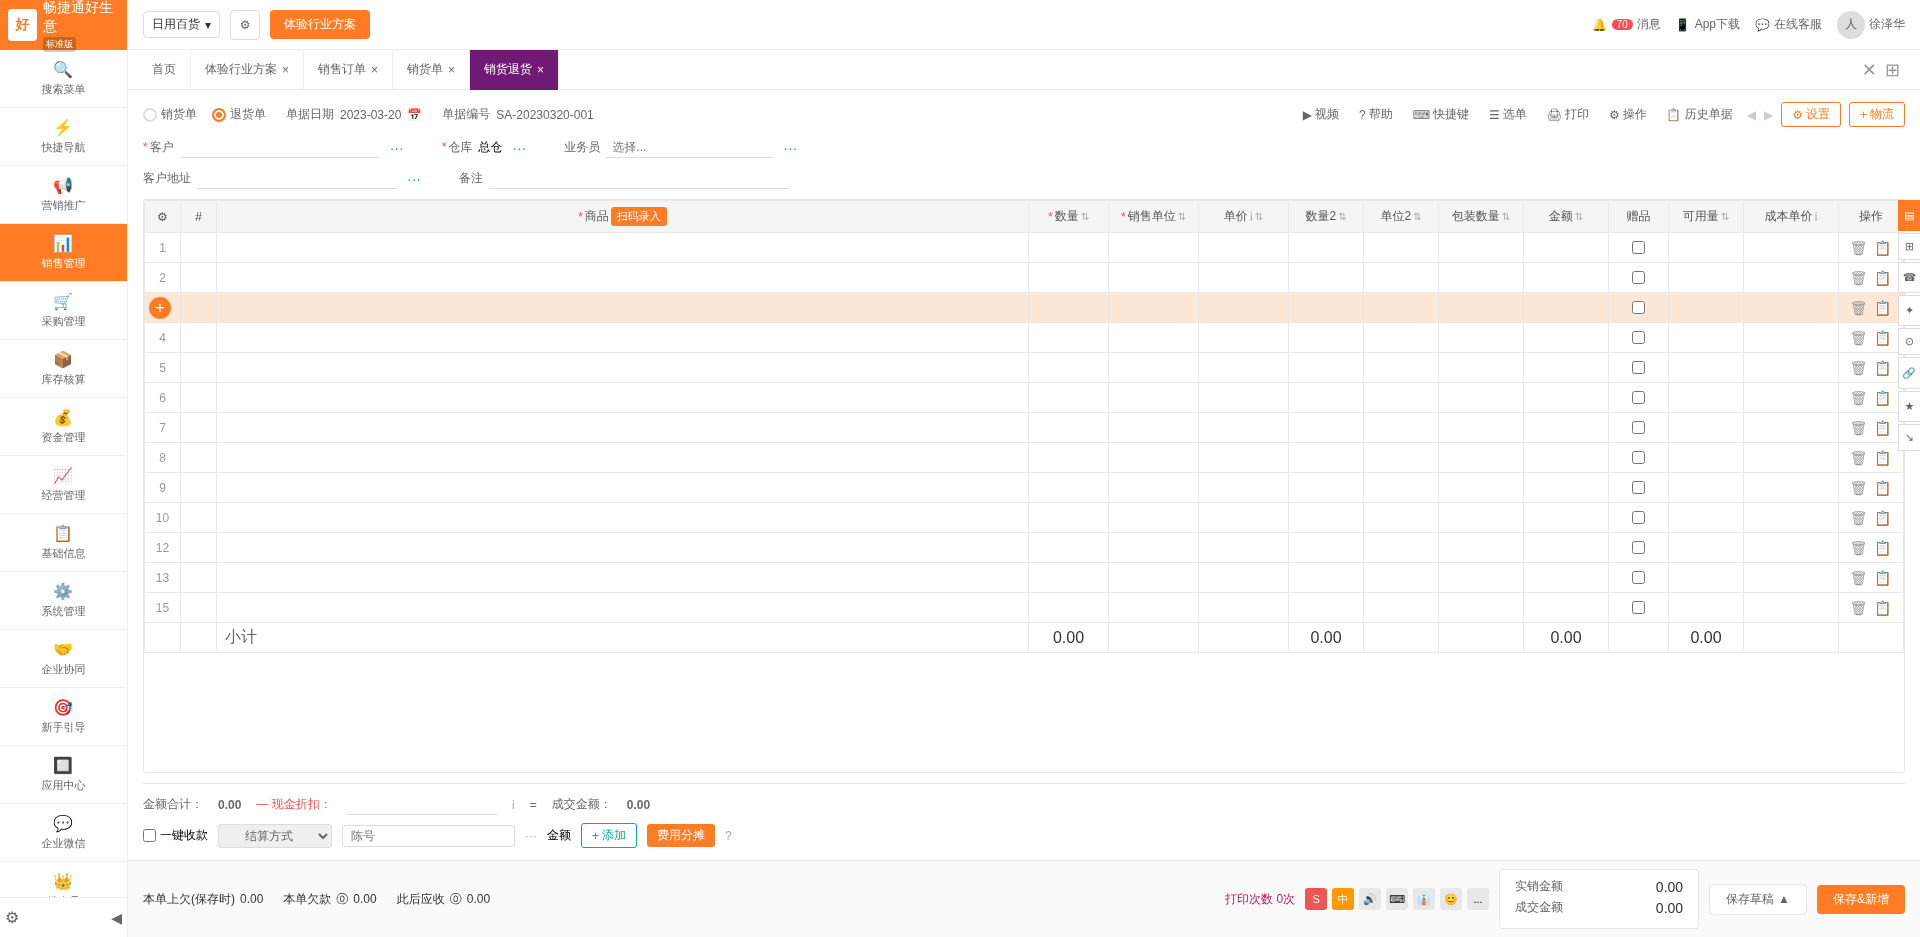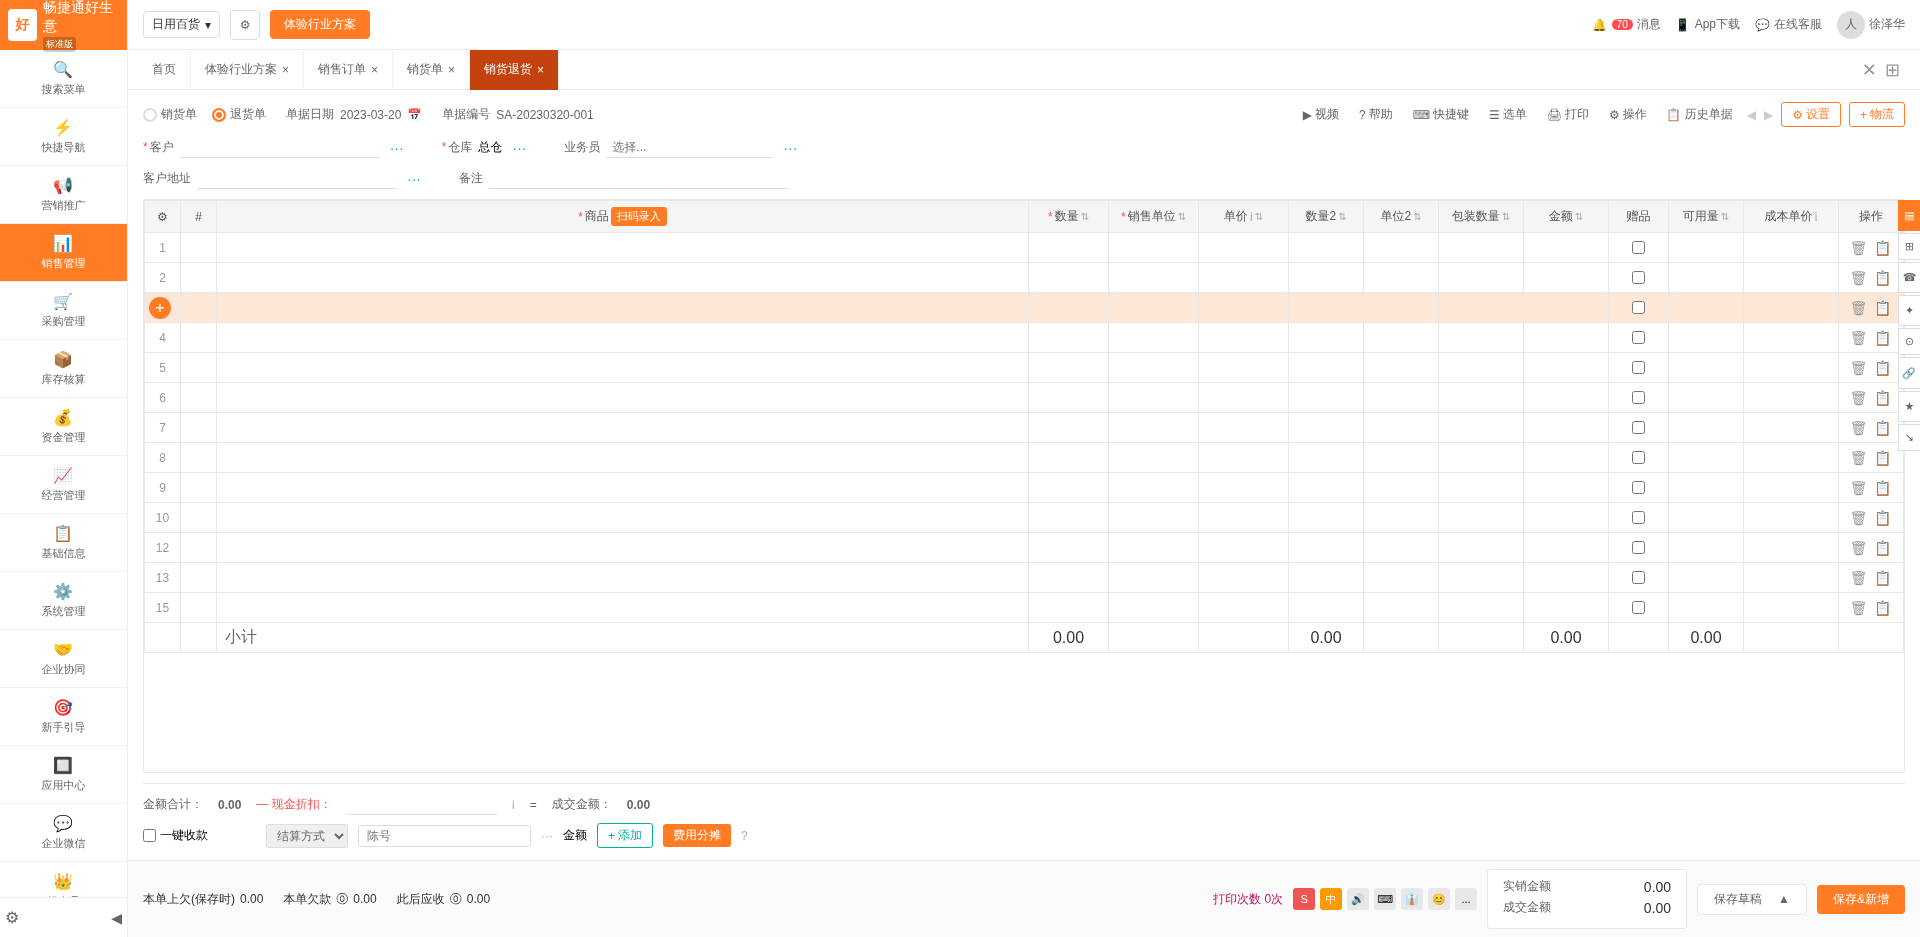--- a/index.html
+++ b/index.html
@@ -28,21 +28,21 @@
     .header-gear { width: 30px; height: 30px; display: flex; align-items: center; justify-content: center; cursor: pointer; color: #666; border: 1px solid #ddd; border-radius: 4px; }
     .experience-btn { background: #ff7c24; color: #fff; border: none; border-radius: 4px; padding: 6px 14px; cursor: pointer; font-size: 12px; }
     .top-header-right { display: flex; align-items: center; gap: 15px; color: #666; }
     .top-right-item { display: flex; align-items: center; gap: 4px; cursor: pointer; }
     .badge { background: #ff4d4f; color: #fff; border-radius: 10px; padding: 0 5px; font-size: 10px; min-width: 16px; text-align: center; }
     .avatar { width: 28px; height: 28px; border-radius: 50%; background: #ddd; display: flex; align-items: center; justify-content: center; font-size: 12px; }
 
     
     .tab-bar { background: #fff; display: flex; align-items: center; border-bottom: 1px solid #e8e8e8; flex-shrink: 0; padding: 0 10px; height: 40px; }
     .tab { display: flex; align-items: center; gap: 5px; padding: 0 14px; height: 40px; cursor: pointer; color: #666; border-right: 1px solid #f0f0f0; font-size: 13px; white-space: nowrap; }
-    .tab.active { background: #c2410c; color: #fff; }
+    .tab.active { background: #701a75; color: #fff; }
     .tab-close { font-size: 12px; cursor: pointer; }
 
     
     .doc-area { flex: 1; background: #fff; overflow-y: auto; padding: 12px 15px; display: flex; flex-direction: column; gap: 10px; }
 
     
     .doc-header { display: flex; align-items: center; gap: 20px; flex-wrap: wrap; }
     .doc-type-radio { display: flex; align-items: center; gap: 15px; }
     .radio-item { display: flex; align-items: center; gap: 4px; cursor: pointer; color: #666; }
     .radio-circle { width: 14px; height: 14px; border-radius: 50%; border: 2px solid #ddd; display: inline-block; }
@@ -80,34 +80,34 @@
     .subtotal-row { background: #fef9ec; }
     .subtotal-row td { color: #333; font-size: 16px; }
     .sort-icon { color: #aaa; font-size: 10px; cursor: pointer; }
     th .th-inner { display: flex; align-items: center; justify-content: center; gap: 2px; }
 
     
     .doc-footer { border-top: 1px solid #e8e8e8; padding-top: 10px; }
     .footer-row1 { display: flex; align-items: center; gap: 15px; color: #666; margin-bottom: 8px; }
     .footer-row2 { display: flex; align-items: center; gap: 10px; }
     .footer-checkbox { display: flex; align-items: center; gap: 4px; cursor: pointer; }
-    .footer-select { border: 1px solid #ddd; border-radius: 3px; padding: 3px 6px; color: #666; outline: none; margin-left: 48px; }
+    .footer-select { border: 1px solid #ddd; border-radius: 3px; padding: 3px 22px; color: #666; outline: none; }
     .footer-input { border: 1px solid #ddd; border-radius: 3px; padding: 3px 8px; outline: none; min-width: 80px; }
     .add-btn { background: #fff; border: 1px solid #00b19d; color: #00b19d; border-radius: 3px; padding: 3px 10px; cursor: pointer; display: flex; align-items: center; gap: 3px; }
     .fee-btn { background: #ff7c24; color: #fff; border: none; border-radius: 3px; padding: 3px 10px; cursor: pointer; }
 
     
     .bottom-bar { background: #fafafa; border-top: 1px solid #e8e8e8; padding: 8px 15px; display: flex; align-items: center; gap: 20px; flex-shrink: 0; }
     .bottom-info { color: #666; display: flex; align-items: center; gap: 5px; }
     .bottom-info span { color: #333; }
     .bottom-right { margin-left: auto; display: flex; align-items: center; gap: 10px; }
     .print-info { color: #be185d; font-size: 12px; }
     .system-icons { display: flex; gap: 5px; align-items: center; }
     .sys-icon { width: 22px; height: 22px; border-radius: 3px; background: #e8e8e8; display: flex; align-items: center; justify-content: center; font-size: 11px; cursor: pointer; }
-    .save-draft-btn { background: #fff; border: 1px solid #e8e8e8; color: #666; border-radius: 4px; padding: 6px 16px; cursor: pointer; display: flex; align-items: center; gap: 16px; }
+    .save-draft-btn { background: #fff; border: 1px solid #e8e8e8; color: #666; border-radius: 4px; padding: 6px 16px; cursor: pointer; display: flex; align-items: center; gap: 4px; }
     .save-new-btn { background: #ff7c24; color: #fff; border: none; border-radius: 4px; padding: 6px 16px; cursor: pointer; display: flex; align-items: center; gap: 4px; }
 
     
     .summary-panel { background: #fff; border: 1px solid #e8e8e8; border-radius: 3px; padding: 8px 15px; min-width: 200px; }
     .summary-row { display: flex; justify-content: space-between; align-items: center; margin-bottom: 4px; color: #666; font-size: 12px; }
     .summary-value { color: #333; font-size: 14px; font-weight: 500; }
 
     
     .float-btns { position: fixed; right: 0; top: 200px; display: flex; flex-direction: column; gap: 2px; z-index: 100; }
     .float-btn { background: #fff; border: 1px solid #ddd; border-right: none; width: 22px; padding: 8px 3px; cursor: pointer; color: #666; text-align: center; font-size: 11px; writing-mode: vertical-rl; }

